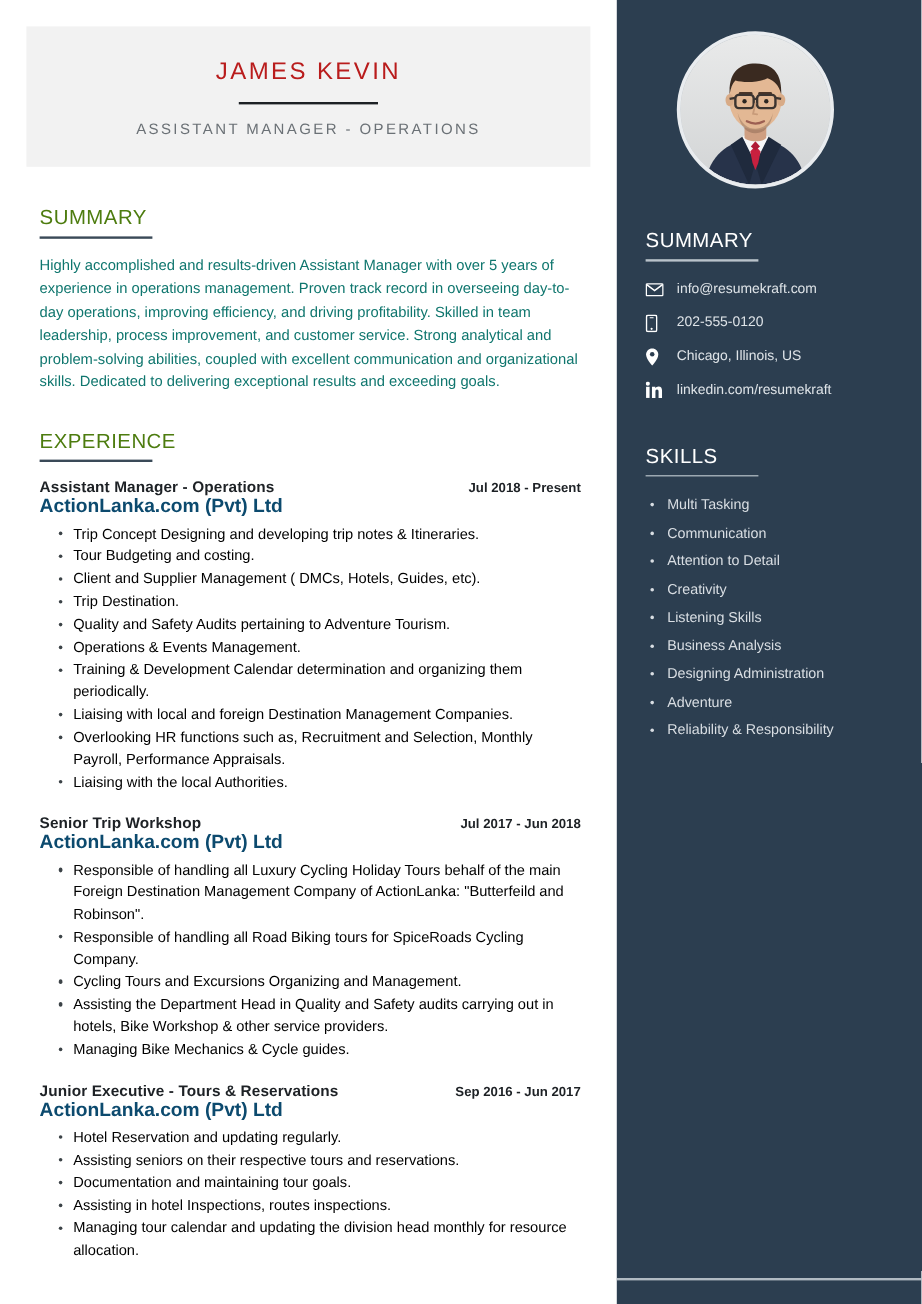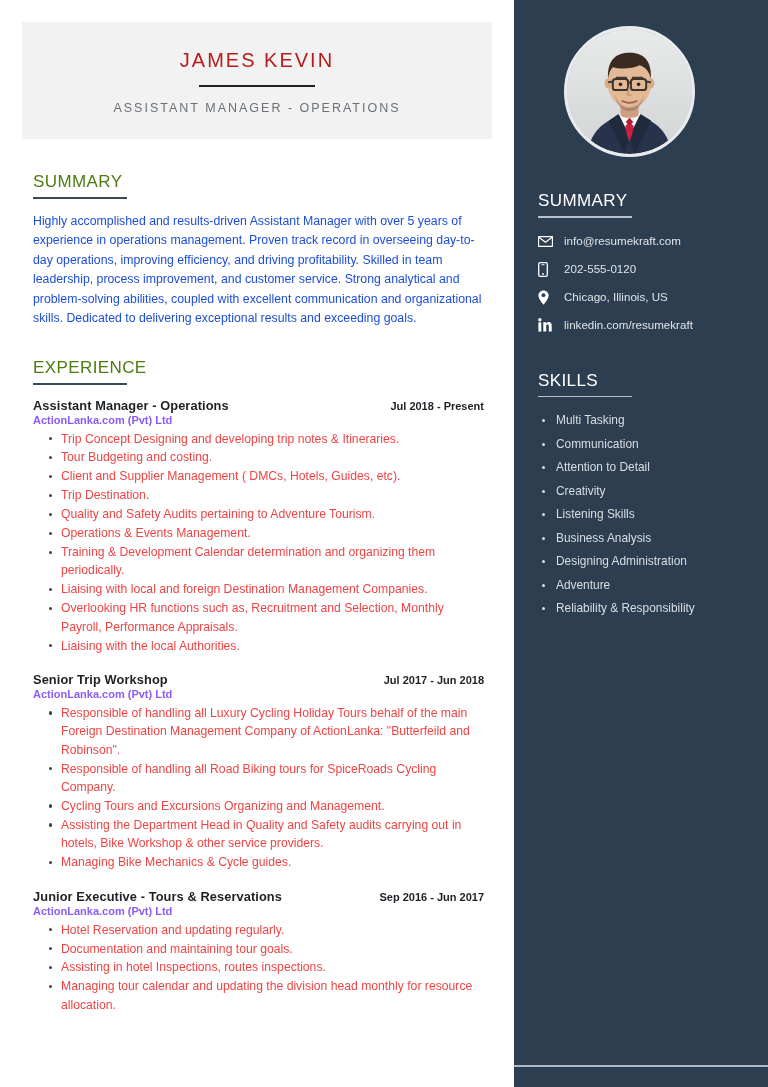--- a/index.html
+++ b/index.html
@@ -75,21 +75,21 @@
   .section-rule {
     width: 94px;
     height: 1.5px;
     background: #3a4a58;
     margin-bottom: 13px;
   }
 
   .summary-text {
     font-size: 12.3px;
     line-height: 19.6px;
-    color: #1d4ed8;
+    color: #0f766e;
     text-align: left;
   }
 
   .exp-section { margin-top: 29px; }
 
   .job { margin-top: 4px; }
   .job + .job { margin-top: 17px; }
 
   .job-head {
     display: flex;
@@ -106,39 +106,39 @@
 
   .job-dates {
     font-size: 11px;
     font-weight: bold;
     color: #1d2125;
     white-space: nowrap;
     padding-left: 10px;
   }
 
   .job-company {
-    font-size: 11px;
+    font-size: 16px;
     font-weight: bold;
-    color: #8b5cf6;
+    color: #0c4a6e;
     margin-top: 1px;
     margin-bottom: 4px;
   }
 
   .job-bullets {
     list-style: none;
     padding: 0;
     margin: 0;
   }
 
   .job-bullets li {
     position: relative;
     padding-left: 28px;
     font-size: 12.2px;
     line-height: 18.4px;
-    color: #ef4444;
+    color: #000000;
     margin-bottom: 0.5px;
   }
 
   .job-bullets li::before {
     content: "";
     position: absolute;
     left: 16px;
     top: 7.5px;
     width: 3.2px;
     height: 3.2px;
@@ -309,20 +309,21 @@
         </div>
 
         <div class="job">
           <div class="job-head">
             <span class="job-role">Junior Executive - Tours &amp; Reservations</span>
             <span class="job-dates">Sep 2016 - Jun 2017</span>
           </div>
           <div class="job-company">ActionLanka.com (Pvt) Ltd</div>
           <ul class="job-bullets">
               <li>Hotel Reservation and updating regularly.</li>
+              <li>Assisting seniors on their respective tours and reservations.</li>
               <li>Documentation and maintaining tour goals.</li>
               <li>Assisting in hotel Inspections, routes inspections.</li>
               <li>Managing tour calendar and updating the division head monthly for resource allocation.</li>
             </ul>
         </div>
 
       </div>
     </div>
   </div>
 

